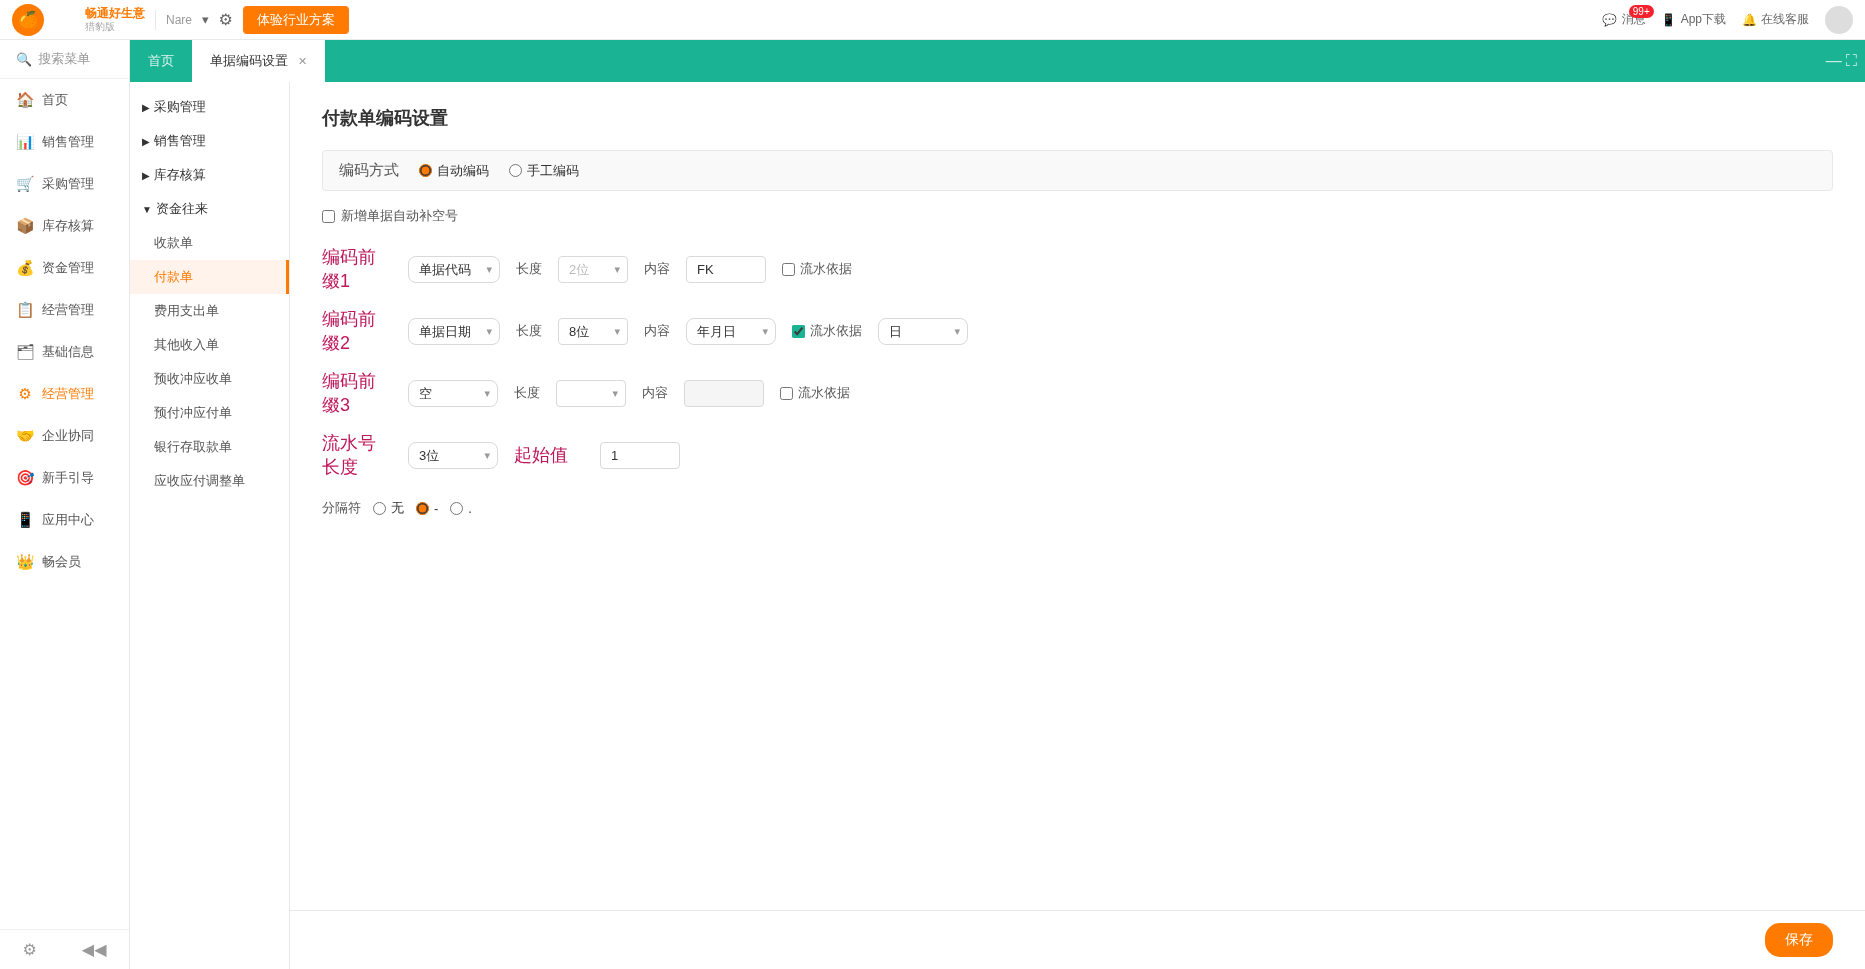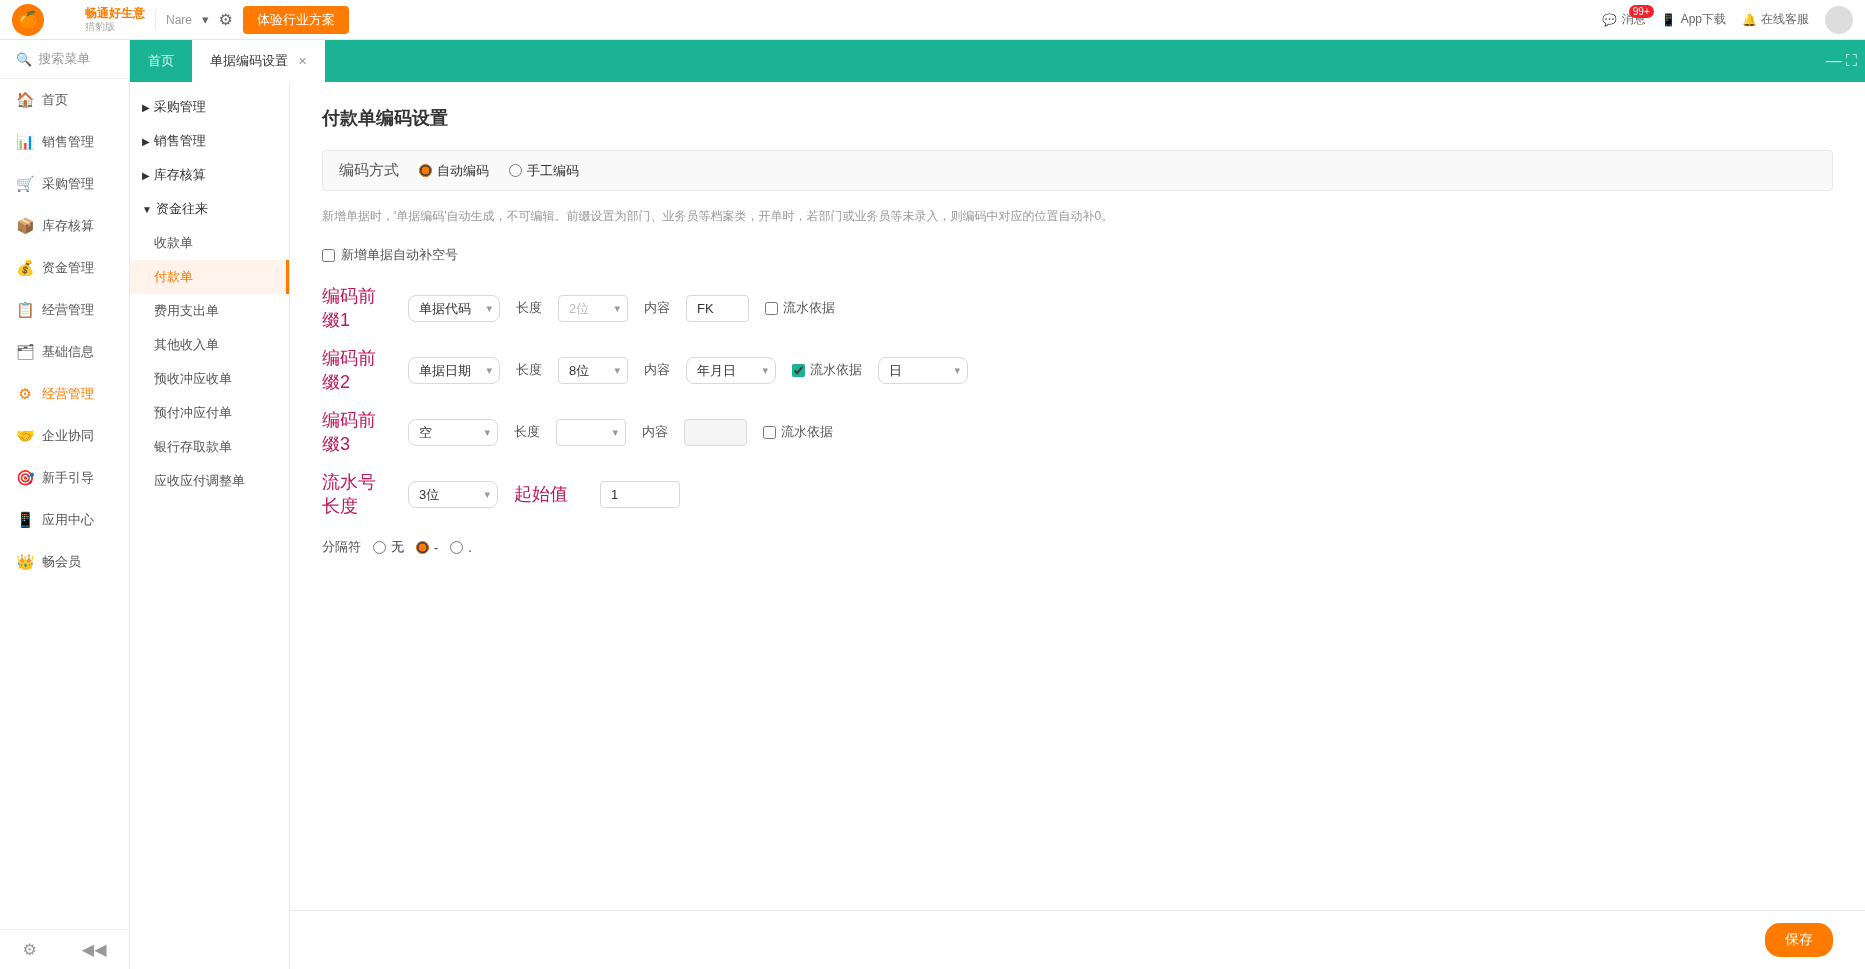--- a/index.html
+++ b/index.html
@@ -78,21 +78,21 @@
 
     
     .config-row { display: flex; align-items: center; gap: 16px; margin-bottom: 14px; flex-wrap: wrap; }
     .config-label { font-size: 18px; color: #be185d; width: 70px; flex-shrink: 0; }
     .config-select { border: 1px solid #d9d9d9; border-radius: 8px; padding: 5px 28px 5px 10px; font-size: 13px; color: #333; background: #fff; cursor: pointer; appearance: none; position: relative; min-width: 90px; font-family: inherit; }
     .select-wrapper { position: relative; display: inline-flex; align-items: center; }
     .select-wrapper::after { content: '▾'; position: absolute; right: 8px; color: #999; pointer-events: none; font-size: 11px; }
     .len-label { font-size: 13px; color: #555; }
     .len-select { border: 1px solid #d9d9d9; border-radius: 4px; padding: 5px 28px 5px 10px; font-size: 13px; min-width: 70px; font-family: inherit; }
     .content-label { font-size: 13px; color: #555; }
-    .content-input { border: 1px solid #d9d9d9; border-radius: 4px; padding: 5px 10px; font-size: 13px; width: 63px; font-family: inherit; color: #333; }
+    .content-input { border: 1px solid #d9d9d9; border-radius: 4px; padding: 5px 10px; font-size: 13px; width: 80px; font-family: inherit; color: #333; }
     .flow-checkbox { display: flex; align-items: center; gap: 5px; cursor: pointer; }
     .flow-checkbox-label { font-size: 13px; color: #555; }
 
     
     .serial-row { display: flex; align-items: center; gap: 16px; margin-bottom: 20px; }
 
     
     .sep-row { display: flex; align-items: center; gap: 12px; margin-bottom: 20px; }
     .sep-label { font-size: 13px; color: #555; }
     .sep-options { display: flex; gap: 12px; align-items: center; }
@@ -265,21 +265,20 @@
               <input type="radio" name="encode_method" checked="" style="accent-color: rgb(255, 122, 0);">
               <span>自动编码</span>
             </label>
             <label class="radio-option">
               <input type="radio" name="encode_method" style="accent-color: rgb(255, 122, 0);">
               <span>手工编码</span>
             </label>
           </div>
 
           
-          <div class="info-text">新增单据时，'单据编码'自动生成，不可编辑。前缀设置为部门、业务员等档案类，开单时，若部门或业务员等未录入，则编码中对应的位置自动补0。</div>
 
           
 
           
           <div class="checkbox-row">
             <input type="checkbox" style="">
             <span class="checkbox-label">新增单据自动补空号</span>
           </div>
 
           

